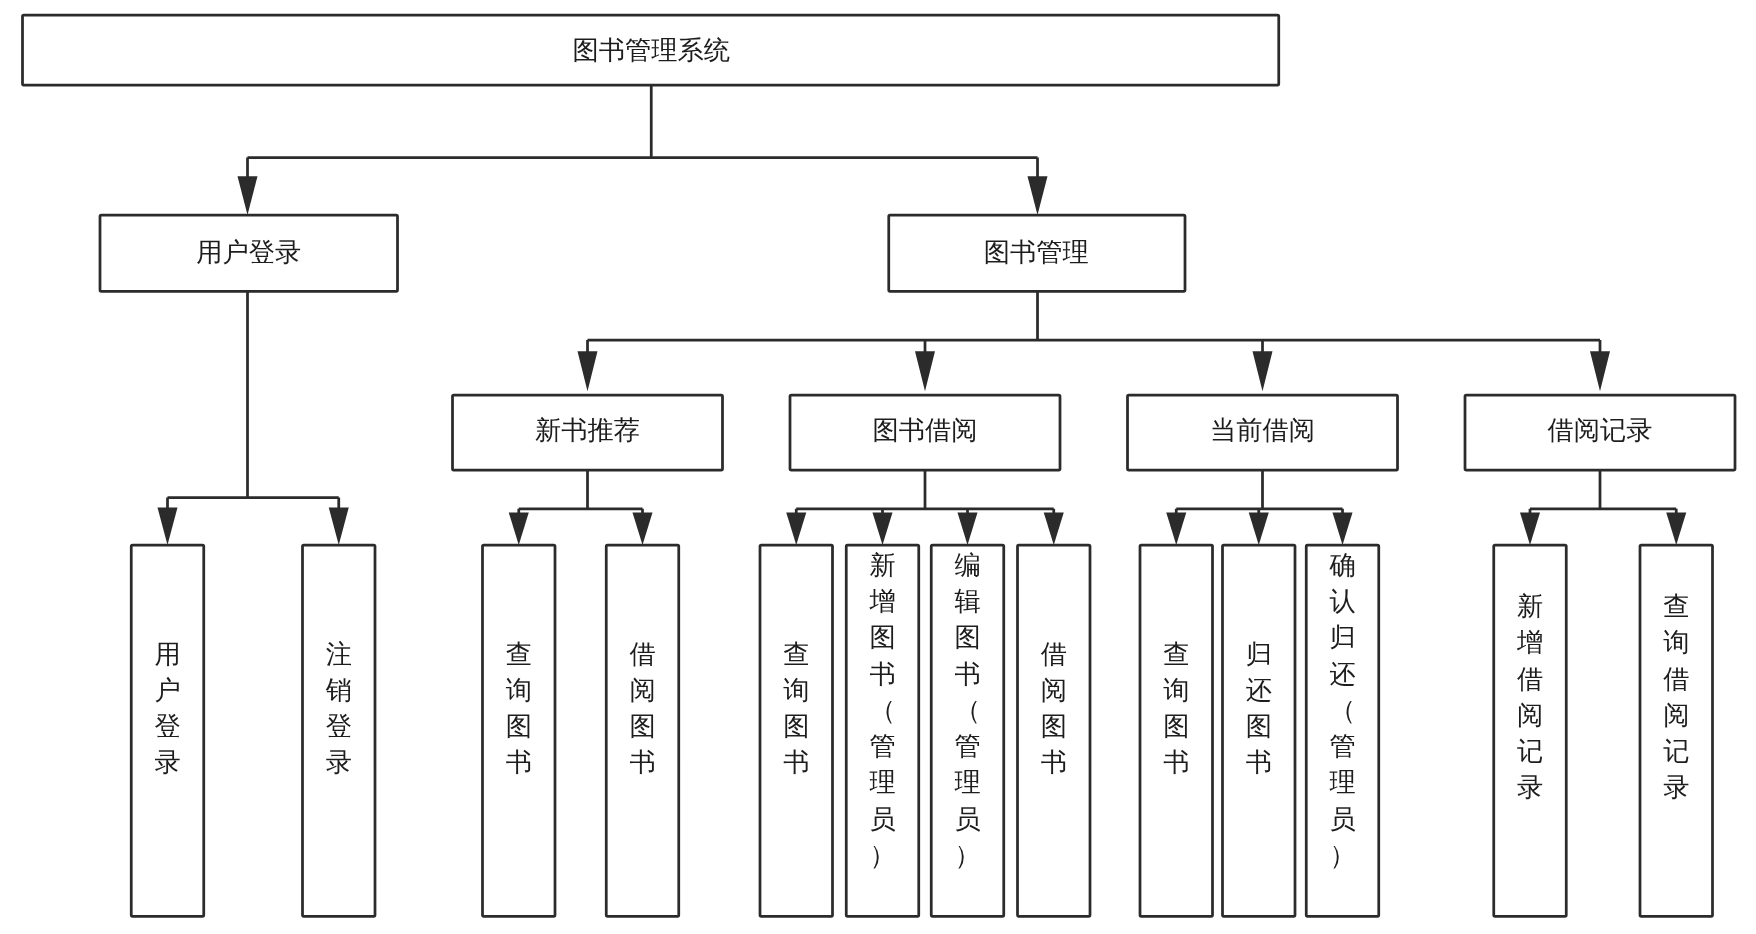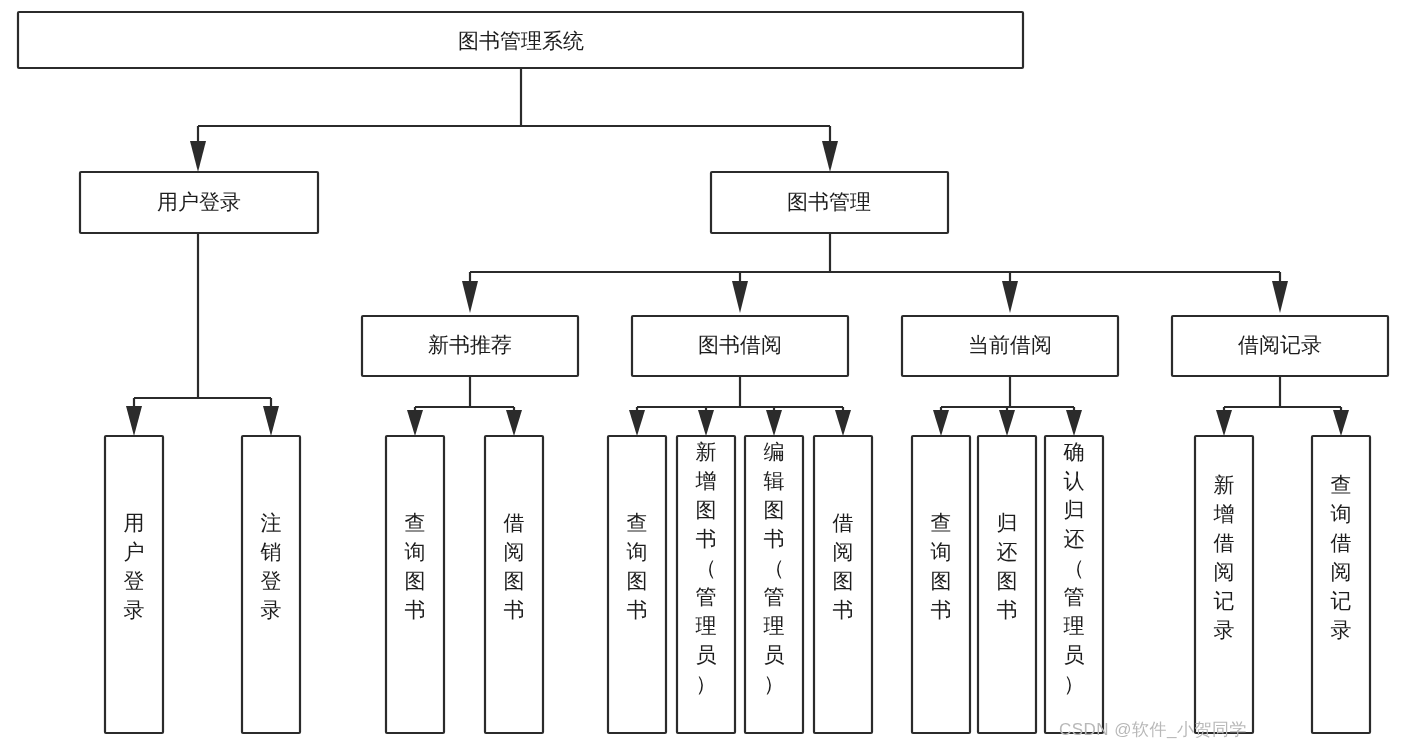--- a/index.html
+++ b/index.html
@@ -230,14 +230,13 @@
       <text class="node-label-v" x="1224" y="492"><tspan x="1224" y="492">新</tspan><tspan x="1224" y="521">增</tspan><tspan x="1224" y="550">借</tspan><tspan x="1224" y="579">阅</tspan><tspan x="1224" y="608">记</tspan><tspan x="1224" y="637">录</tspan></text>
     </g>
 
     <g>
       <rect class="node-box" x="1312" y="436" width="58" height="297" rx="1"></rect>
       <text class="node-label-v" x="1341" y="492"><tspan x="1341" y="492">查</tspan><tspan x="1341" y="521">询</tspan><tspan x="1341" y="550">借</tspan><tspan x="1341" y="579">阅</tspan><tspan x="1341" y="608">记</tspan><tspan x="1341" y="637">录</tspan></text>
     </g>
 
   </svg>
 
-  <div class="watermark">CSDN @软件_小贺同学</div>
 </div>
 
 </body></html>

